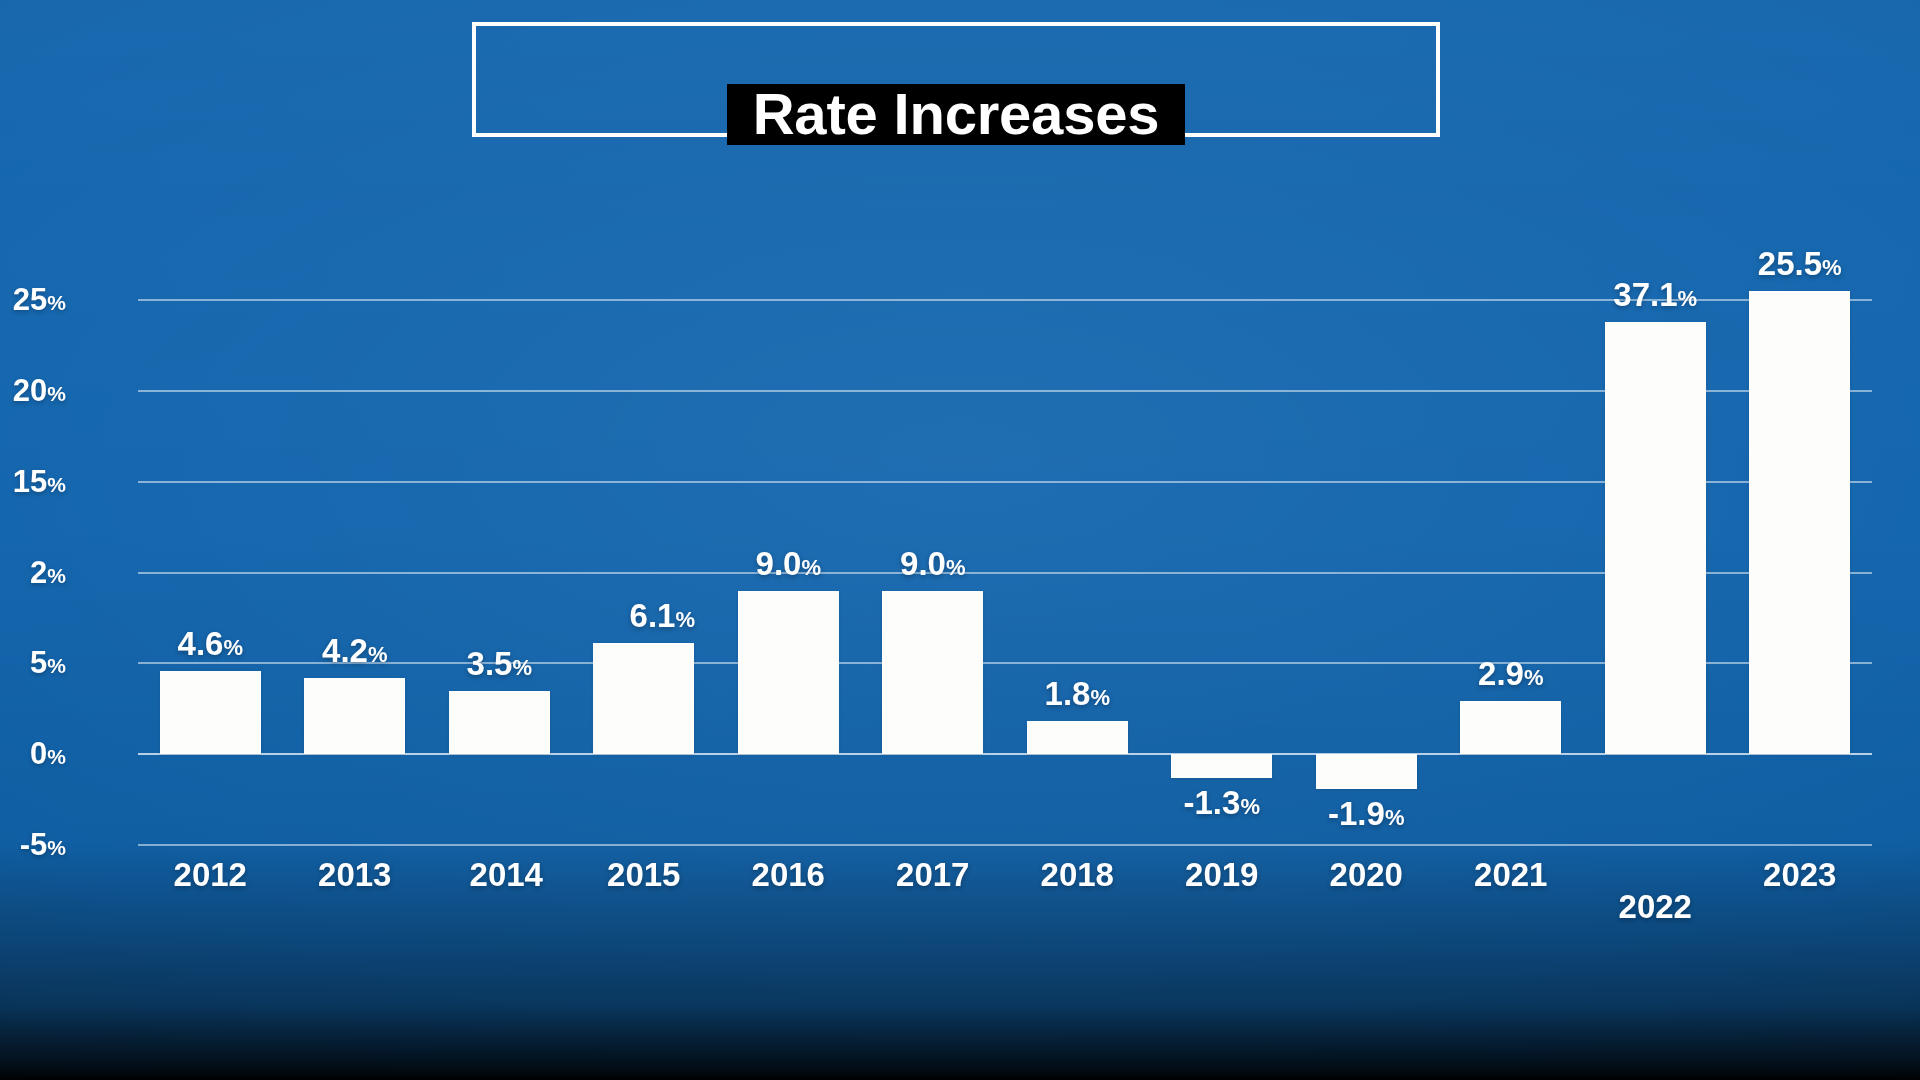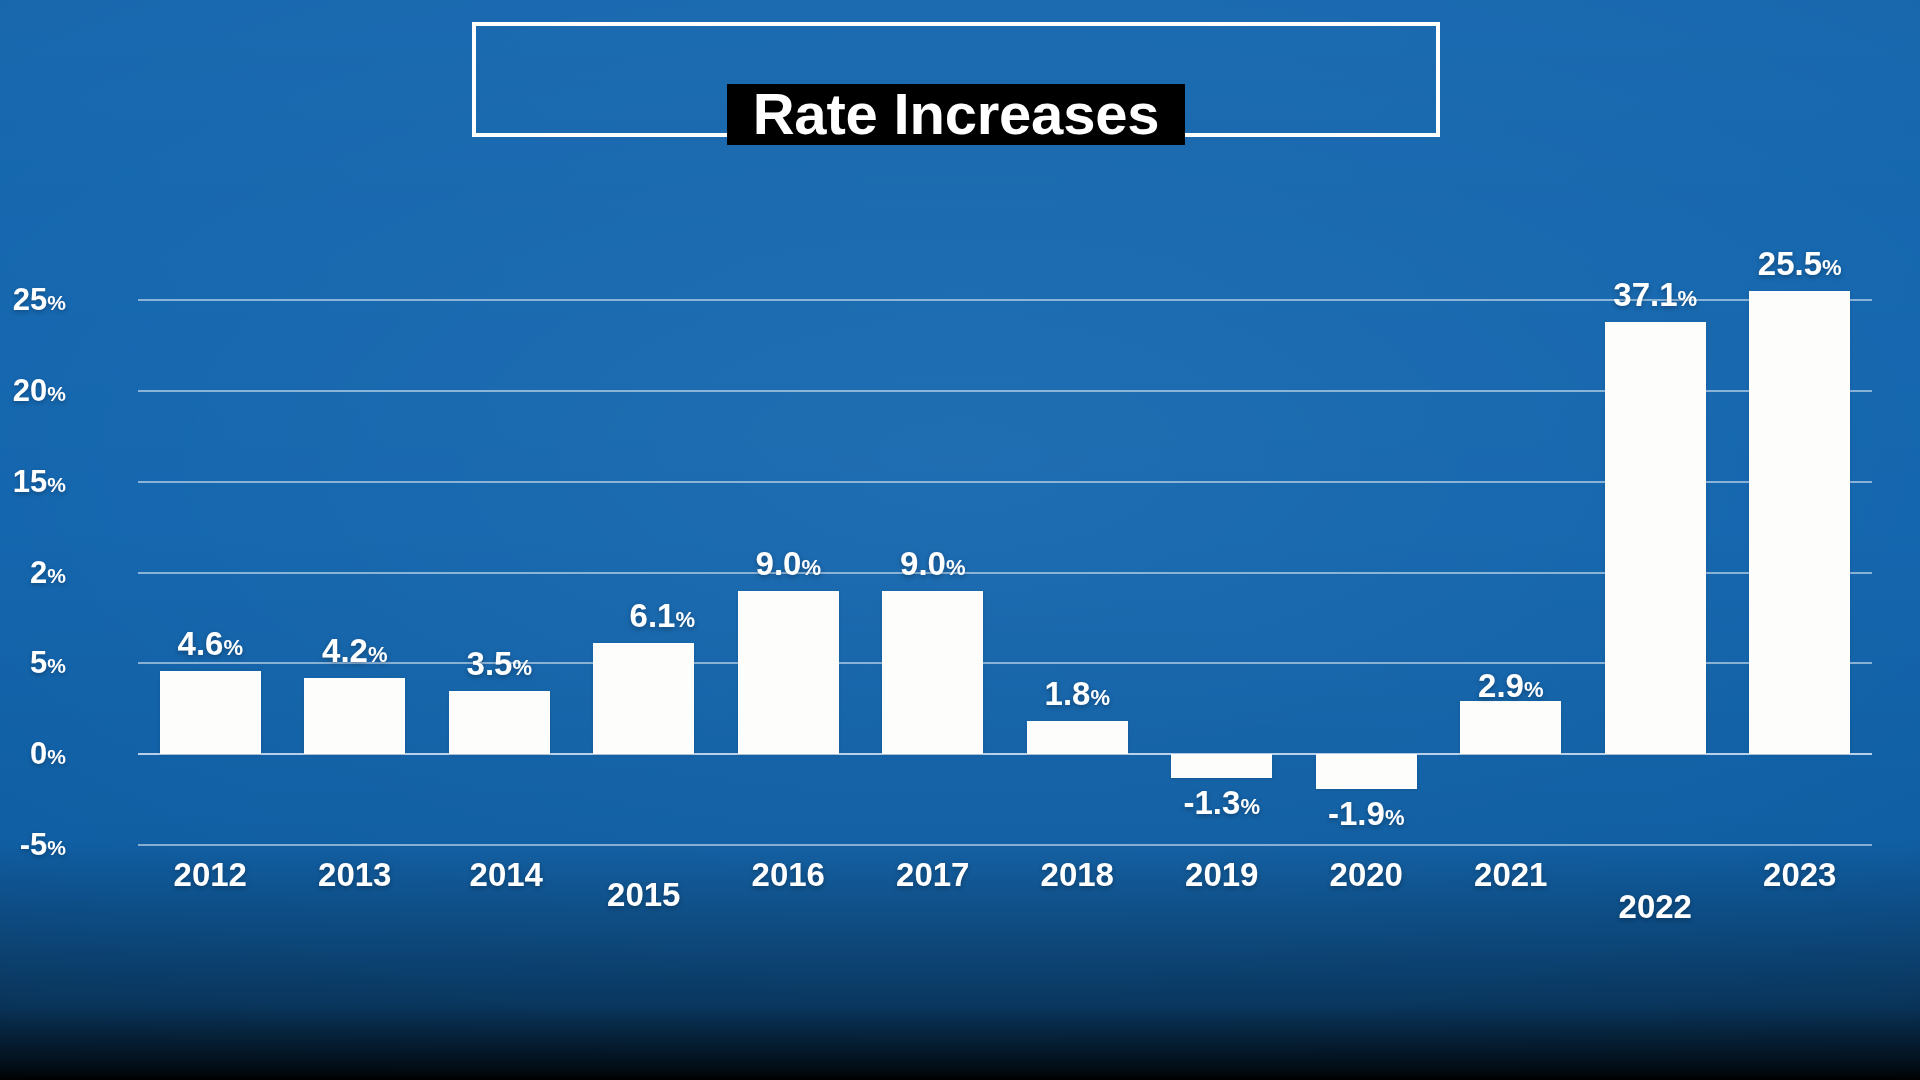--- a/index.html
+++ b/index.html
@@ -197,33 +197,33 @@
         <div class="bar-label" style="width: 204.5px; left: 548px; top: 244.667px;"><span>9.0</span><span class="pct">%</span></div>
         <div class="bar" style="left: 744.25px; top: 290.667px; width: 101px; height: 163.5px;"></div>
         <div class="bar-label" style="width: 204.5px; left: 692.5px; top: 244.667px;"><span>9.0</span><span class="pct">%</span></div>
         <div class="bar" style="left: 888.75px; top: 421.467px; width: 101px; height: 32.7px;"></div>
         <div class="bar-label" style="width: 204.5px; left: 837px; top: 375.467px;"><span>1.8</span><span class="pct">%</span></div>
         <div class="bar" style="left: 1033.25px; top: 454.167px; width: 101px; height: 23.6167px;"></div>
         <div class="bar-label" style="width: 204.5px; left: 981.5px; top: 483.783px;"><span>-1.3</span><span class="pct">%</span></div>
         <div class="bar" style="left: 1177.75px; top: 454.167px; width: 101px; height: 34.5167px;"></div>
         <div class="bar-label" style="width: 204.5px; left: 1126px; top: 494.683px;"><span>-1.9</span><span class="pct">%</span></div>
         <div class="bar" style="left: 1322.25px; top: 401.483px; width: 101px; height: 52.6833px;"></div>
-        <div class="bar-label" style="width: 204.5px; left: 1270.5px; top: 355.483px; margin-top: 12px;"><span>2.9</span><span class="pct">%</span></div>
+        <div class="bar-label" style="width: 204.5px; left: 1270.5px; top: 355.483px;"><span>2.9</span><span class="pct">%</span></div>
         <div class="bar" style="left: 1466.75px; top: 21.8px; width: 101px; height: 432.367px;"></div>
         <div class="bar-label" style="width: 204.5px; left: 1415px; top: -24.2px;"><span>37.1</span><span class="pct">%</span></div>
         <div class="bar" style="left: 1611.25px; top: -9.08333px; width: 101px; height: 463.25px;"></div>
         <div class="bar-label" style="width: 204.5px; left: 1559.5px; top: -55.0833px;"><span>25.5</span><span class="pct">%</span></div>
       </div>
   </div>
 
   <div id="xaxis">
       <div class="xtick" style="width: 144.5px; left: 0px;">2012</div>
       <div class="xtick" style="width: 144.5px; left: 144.5px;">2013</div>
       <div class="xtick" style="width: 144.5px; left: 296px;">2014</div>
-      <div class="xtick" style="width: 144.5px; left: 433.5px; margin-top: 20px;">2015</div>
+      <div class="xtick" style="width: 144.5px; left: 433.5px;">2015</div>
       <div class="xtick" style="width: 144.5px; left: 578px;">2016</div>
       <div class="xtick" style="width: 144.5px; left: 722.5px;">2017</div>
       <div class="xtick" style="width: 144.5px; left: 867px;">2018</div>
       <div class="xtick" style="width: 144.5px; left: 1011.5px;">2019</div>
       <div class="xtick" style="width: 144.5px; left: 1156px;">2020</div>
       <div class="xtick" style="width: 144.5px; left: 1300.5px;">2021</div>
       <div class="xtick" style="width: 144.5px; left: 1445px; margin-top: 32px;">2022</div>
       <div class="xtick" style="width: 144.5px; left: 1589.5px;">2023</div>
     </div>
 

